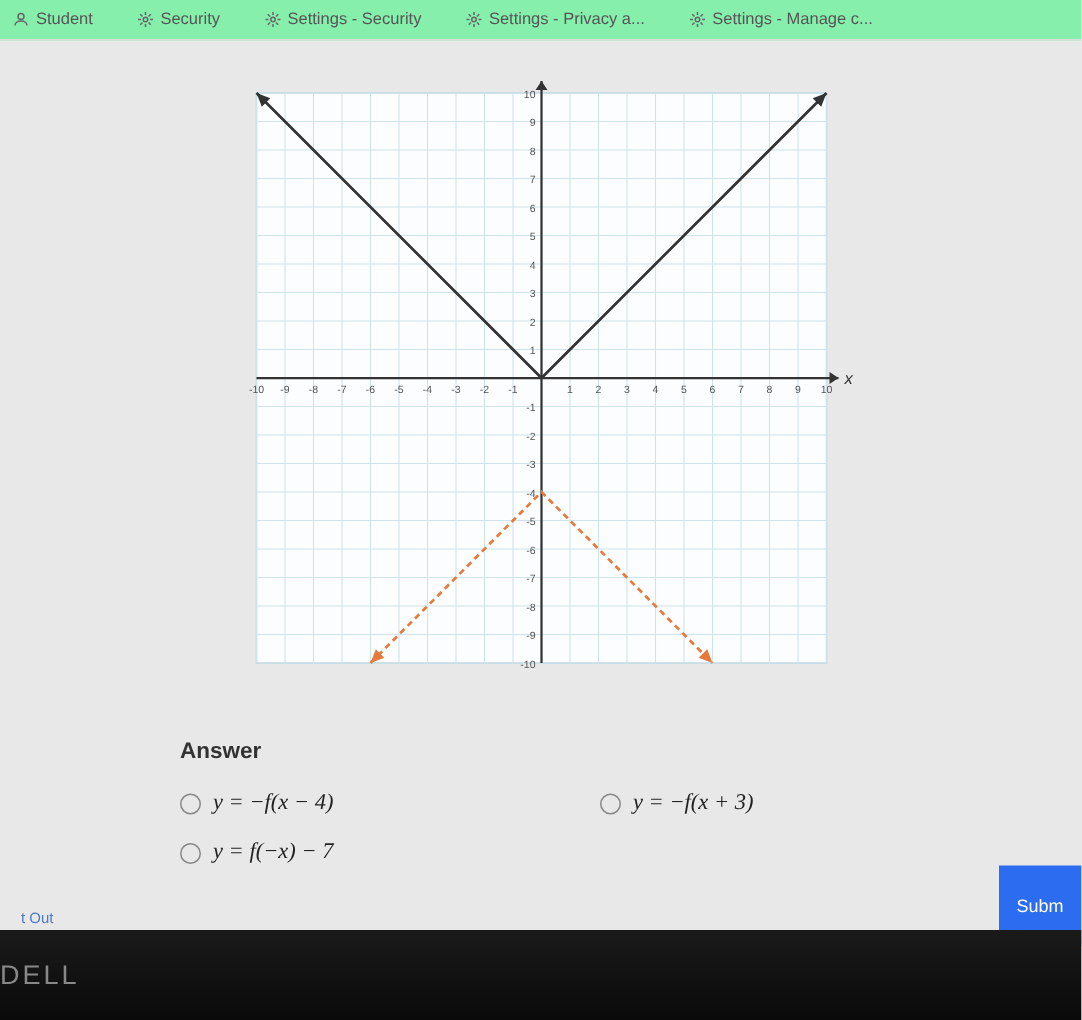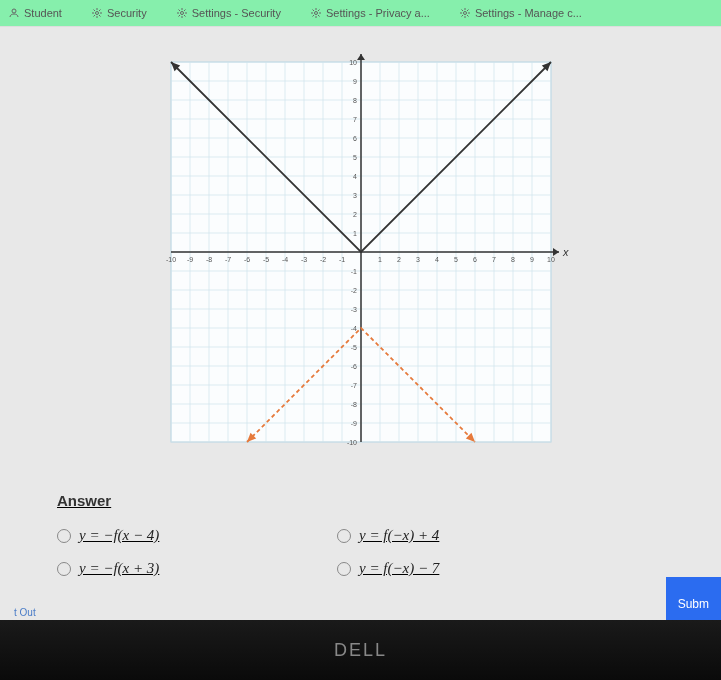--- a/index.html
+++ b/index.html
@@ -2,29 +2,29 @@
 <html><head>
   <meta charset="utf-8">
   <style>
     * { margin: 0; padding: 0; box-sizing: border-box; }
     body { font-family: Arial, sans-serif; background: #e8e8e8; width: 721px; height: 680px; overflow: hidden; position: relative; }
     .tabs { background: #86efac; border-bottom: 1px solid #ddd; padding: 4px 0; display: flex; gap: 13px; font-size: 11px; color: #555; }
     .tab { display: flex; align-items: center; gap: 4px; padding: 3px 8px; cursor: pointer; }
     .gear-icon { width: 12px; height: 12px; display: inline-block; }
     .content { position: relative; padding: 10px 0; }
     .chart-container { display: flex; justify-content: center; padding: 5px 0 10px 0; }
-    .answer-section { margin: 20px 0 0 57px; text-decoration: underline; }
+    .answer-section { margin: 20px 0 0 120px; }
     .answer-heading { font-weight: bold; font-size: 15px; color: #333; margin-bottom: 18px; }
     .options-grid { display: grid; grid-template-columns: 220px 220px; column-gap: 60px; row-gap: 16px; font-size: 15px; font-style: italic; font-family: 'Times New Roman', serif; }
     .option { display: flex; align-items: center; gap: 8px; cursor: pointer; }
     .radio { width: 14px; height: 14px; border: 1.5px solid #888; border-radius: 50%; display: inline-block; flex-shrink: 0; }
     .option-label { color: #222; }
     .submit-btn { position: absolute; right: 0; top: 550px; background: #2b6cf0; color: #fff; font-size: 12px; padding: 20px 12px; border: none; cursor: pointer; font-weight: 500; }
     .out-label { position: absolute; left: 14px; top: 580px; font-size: 10px; color: #4a7cc7; }
-    .laptop-bezel { position: absolute; bottom: 0; left: 0; right: 0; height: 60px; background: linear-gradient(#1a1a1a, #0a0a0a); display: flex; align-items: center; justify-content: center; }
+    .laptop-bezel { position: absolute; bottom: 0; left: 0; right: 0; height: 60px; background: linear-gradient(#1a1a1a, #0a0a0a); display: flex; align-items: center; justify-content: flex-start; }
     .dell-logo { color: #888; font-size: 18px; letter-spacing: 2px; font-weight: 500; font-family: Arial, sans-serif; }
     svg text { font-family: Arial, sans-serif; }
   </style>
 </head>
 <body>
 
 <div class="tabs">
   <div class="tab">
     <svg class="gear-icon" viewBox="0 0 24 24">
         <circle cx="12" cy="8" r="4" fill="none" stroke="#666" stroke-width="2"></circle>
@@ -164,24 +164,20 @@
 
   <div class="answer-section">
     <div class="answer-heading">Answer</div>
     <div class="options-grid">
       <div class="option">
         <span class="radio"></span>
         <span class="option-label">y = −f(x − 4)</span>
       </div>
       <div class="option">
         <span class="radio"></span>
-        <span class="option-label">y = f(−x) + 4</span>
-      </div>
-      <div class="option">
-        <span class="radio"></span>
         <span class="option-label">y = −f(x + 3)</span>
       </div>
       <div class="option">
         <span class="radio"></span>
         <span class="option-label">y = f(−x) − 7</span>
       </div>
     </div>
   </div>
 
   <button class="submit-btn">Subm</button>

